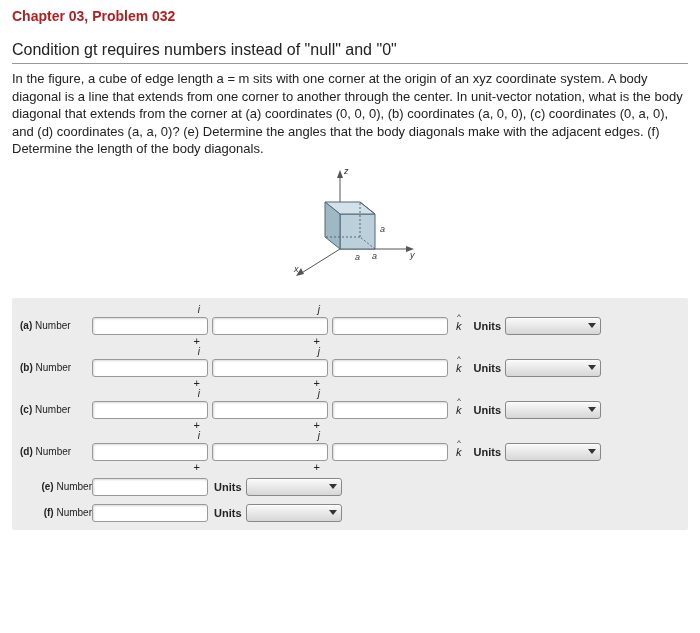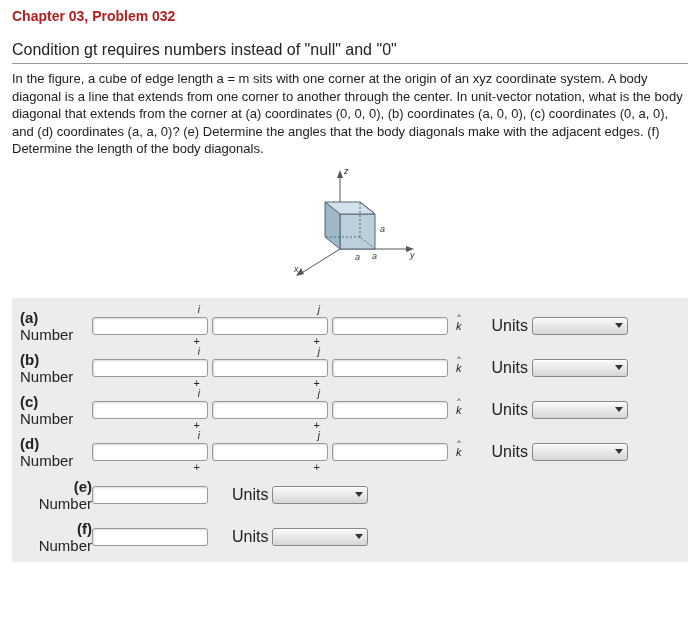--- a/index.html
+++ b/index.html
@@ -46,21 +46,21 @@
   }
   .row {
     display: flex;
     align-items: center;
     margin-bottom: 6px;
     position: relative;
     min-height: 36px;
   }
   .lbl {
     width: 72px;
-    font-size: 15px;
+    font-size: 10px;
   }
   .lbl b { font-weight: bold; }
   .vec-group {
     display: flex;
     align-items: center;
     position: relative;
   }
   .vec-cell {
     position: relative;
     display: flex;
@@ -86,22 +86,23 @@
     width: 116px;
     height: 18px;
     border: 1px solid #999;
     border-radius: 3px;
     background: #fff;
     padding: 0 4px;
     font-size: 11px;
     box-shadow: inset 1px 1px 2px rgba(0,0,0,.15);
   }
   .units-lbl {
-    font-size: 16px;
-    margin: 0 4px 0 24px;
+    font-size: 11px;
+    margin: 0 4px 0 6px;
+    font-weight: bold;
   }
   .sel {
     position: relative;
     width: 96px;
     height: 18px;
     background: linear-gradient(#fafafa,#d6d6d6);
     border: 1px solid #888;
     border-radius: 3px;
     display: flex;
     align-items: center;

